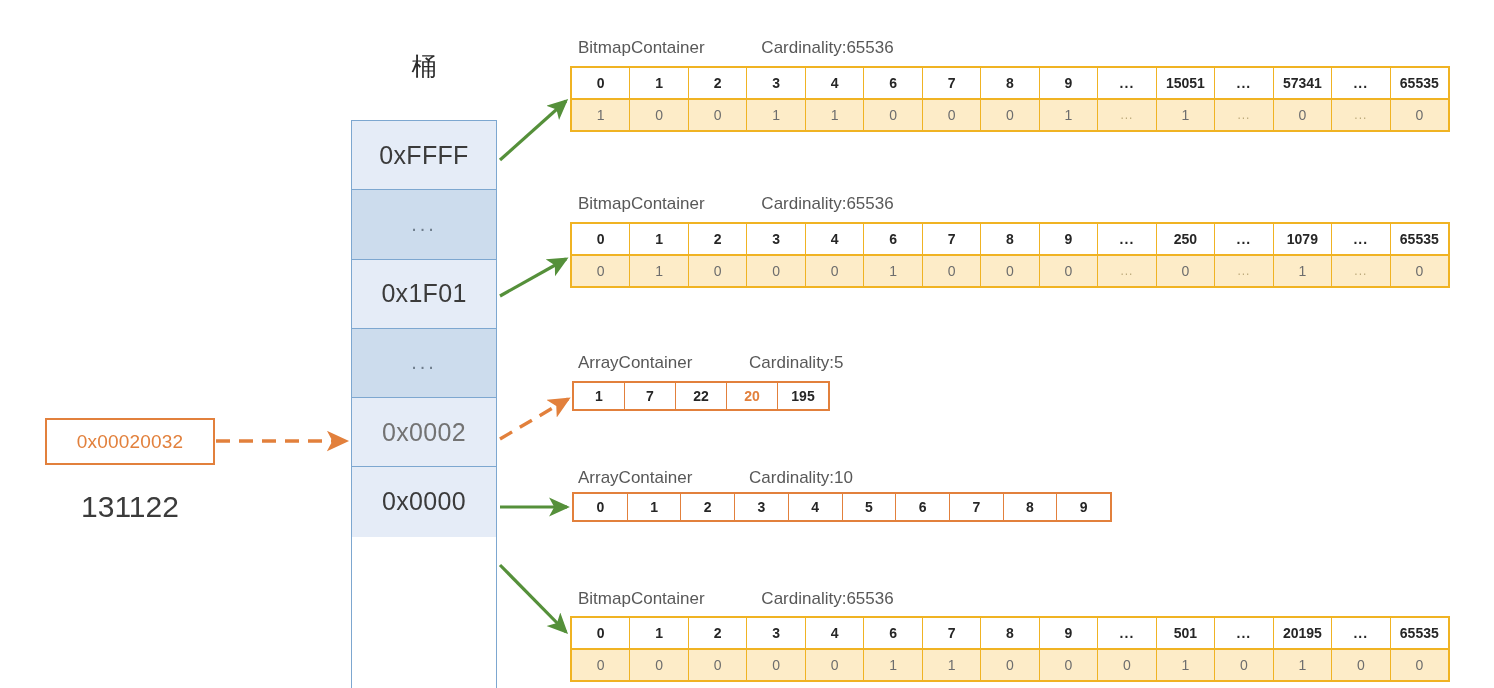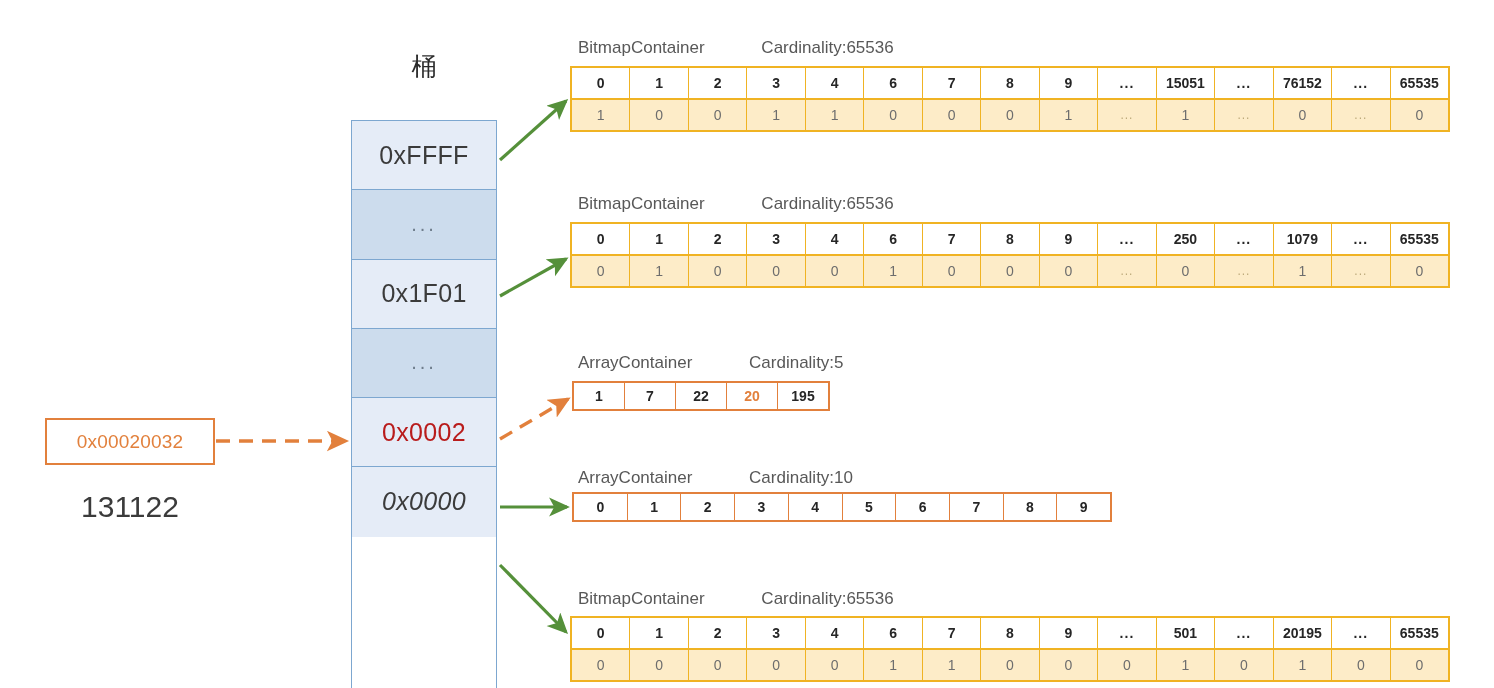--- a/index.html
+++ b/index.html
@@ -59,24 +59,24 @@
   .bucket-cell {
     position: relative;
     height: 69.28px;
     box-sizing: border-box;
     border-bottom: 1px solid #7da7d0;
     display: flex; align-items: center; justify-content: center;
     font-size: 25px;
     color: #3b3b3b;
     letter-spacing: 0.3px;
   }
-  .bucket-cell:last-child { border-bottom: none; font-style: italic; }
+  .bucket-cell:last-child { border-bottom: none; }
   .bucket-cell.shade-light { background: #e5ecf7; }
   .bucket-cell.shade-dark  { background: #ccdced; }
-  .bucket-cell.highlight   { color: #b91c1c; }
+  .bucket-cell.highlight   { color: #737373; }
   .bucket-cell.ellipsis    { font-size: 20px; color: #6f7d8c; letter-spacing: 3px; }
 
   
   .caption {
     font-size: 17px;
     color: #585858;
     white-space: nowrap;
   }
   .caption .cap-name { margin-right: 52px; }
 
@@ -203,21 +203,21 @@
         <div class="bcell">2</div>
         <div class="bcell">3</div>
         <div class="bcell">4</div>
         <div class="bcell">6</div>
         <div class="bcell">7</div>
         <div class="bcell">8</div>
         <div class="bcell">9</div>
         <div class="bcell dots">...</div>
         <div class="bcell">15051</div>
         <div class="bcell dots">...</div>
-        <div class="bcell">76152</div>
+        <div class="bcell">57341</div>
         <div class="bcell dots">...</div>
         <div class="bcell">65535</div>
       </div>
       <div class="bitmap-row bits">
         <div class="bcell">1</div>
         <div class="bcell">0</div>
         <div class="bcell">0</div>
         <div class="bcell">1</div>
         <div class="bcell">1</div>
         <div class="bcell">0</div>

